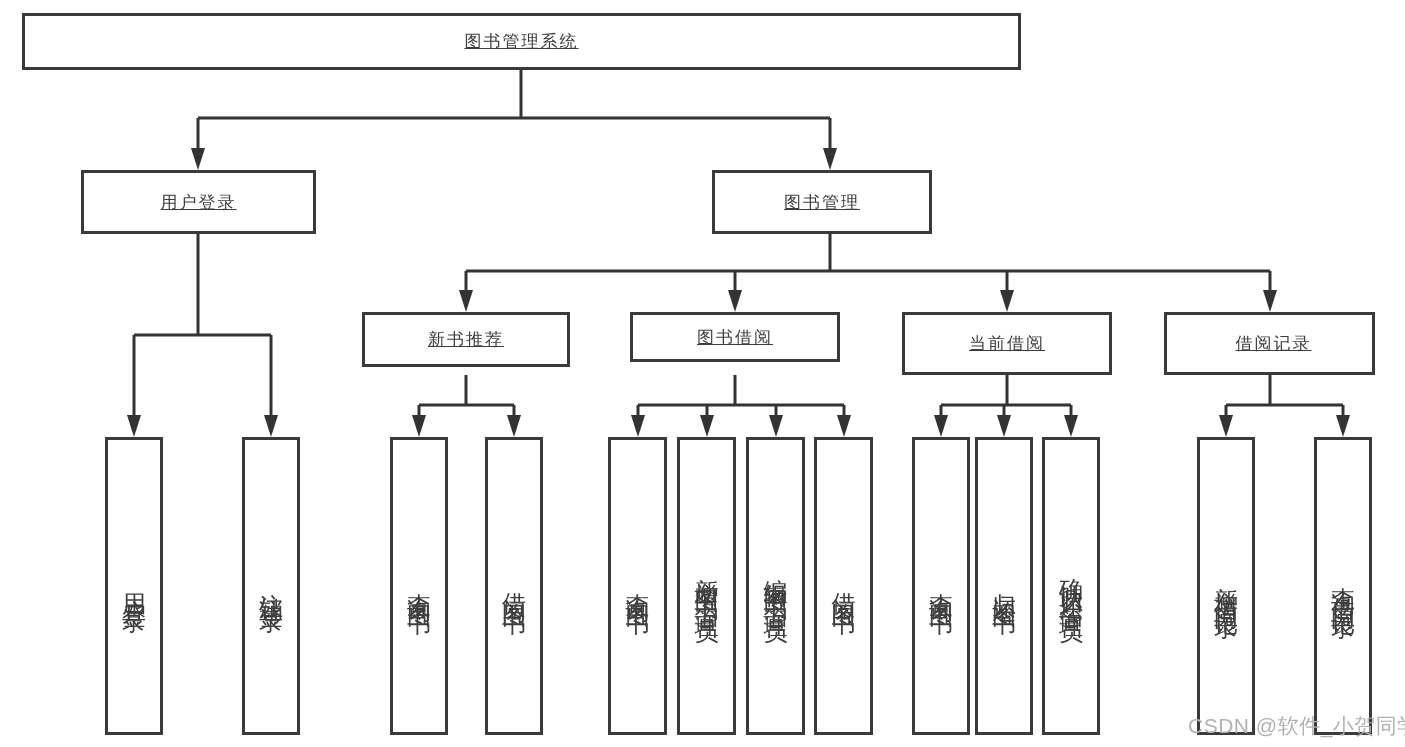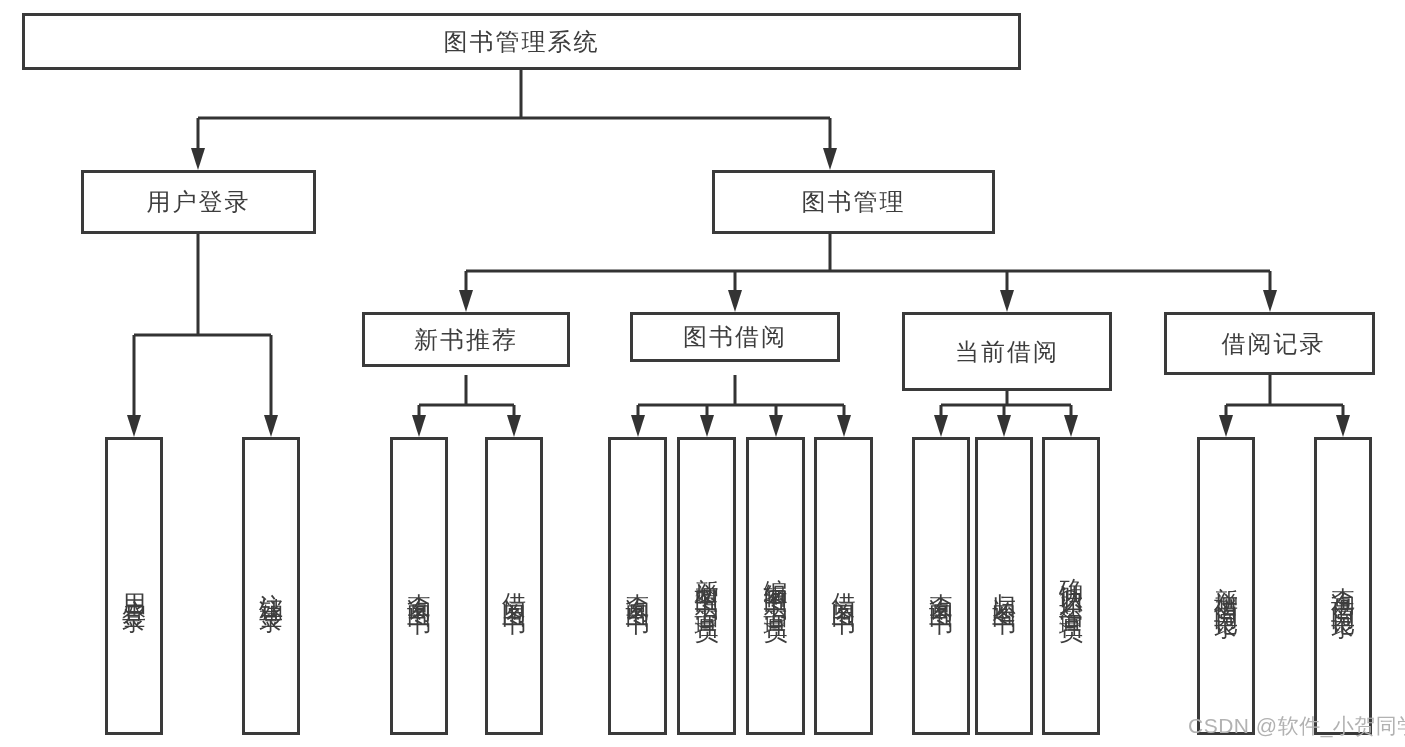--- a/index.html
+++ b/index.html
@@ -22,23 +22,24 @@
     box-sizing: border-box;
     background: #ffffff;
     border: 3px solid #3a3a3a;
     color: #3d3d3d;
     display: flex;
     align-items: center;
     justify-content: center;
     text-align: center;
   }
   .node.h {
-    font-size: 24px;
+    font-size: 17px;
     letter-spacing: 2px;
     line-height: 1;
+    text-decoration: underline;
   }
   .node.v {
     font-size: 24px;
     writing-mode: vertical-rl;
     text-orientation: mixed;
     letter-spacing: 6px;
     line-height: 1;
   }
   #watermark {
     position: absolute;
@@ -105,25 +106,25 @@
     <g>
       <path class="link" d="M1270,375 L1270,405 M1226,405 L1343,405 M1226,405 L1226,417 M1343,405 L1343,417"></path>
       <polygon class="arrow" points="1219,415 1233,415 1226,437"></polygon>
       <polygon class="arrow" points="1336,415 1350,415 1343,437"></polygon>
     </g>
   </svg>
 
   <div class="node h" style="left:22px;  top:13px;  width:999px; height:57px;">图书管理系统</div>
 
   <div class="node h" style="left:81px;  top:170px; width:235px; height:64px;">用户登录</div>
-  <div class="node h" style="left:712px; top:170px; width:283px; height:64px;">图书管理</div>
+  <div class="node h" style="left:712px; top:170px; width:220px; height:64px;">图书管理</div>
 
   <div class="node h" style="left:362px;  top:312px; width:208px; height:55px;">新书推荐</div>
   <div class="node h" style="left:630px;  top:312px; width:210px; height:50px;">图书借阅</div>
-  <div class="node h" style="left:902px;  top:312px; width:210px; height:79px;">当前借阅</div>
+  <div class="node h" style="left:902px;  top:312px; width:210px; height:63px;">当前借阅</div>
   <div class="node h" style="left:1164px; top:312px; width:211px; height:63px;padding-left:8px;">借阅记录</div>
 
   <div class="node v" style="left:105px;  top:437px; width:58px; height:298px;">用户登录</div>
   <div class="node v" style="left:242px;  top:437px; width:58px; height:298px;">注销登录</div>
 
   <div class="node v" style="left:390px;  top:437px; width:58px; height:298px;">查询图书</div>
   <div class="node v" style="left:485px;  top:437px; width:58px; height:298px;">借阅图书</div>
 
   <div class="node v" style="left:608px;  top:437px; width:59px; height:298px;">查询图书</div>
   <div class="node v" style="left:677px;  top:437px; width:59px; height:298px;">新增图书（管理员）</div>

